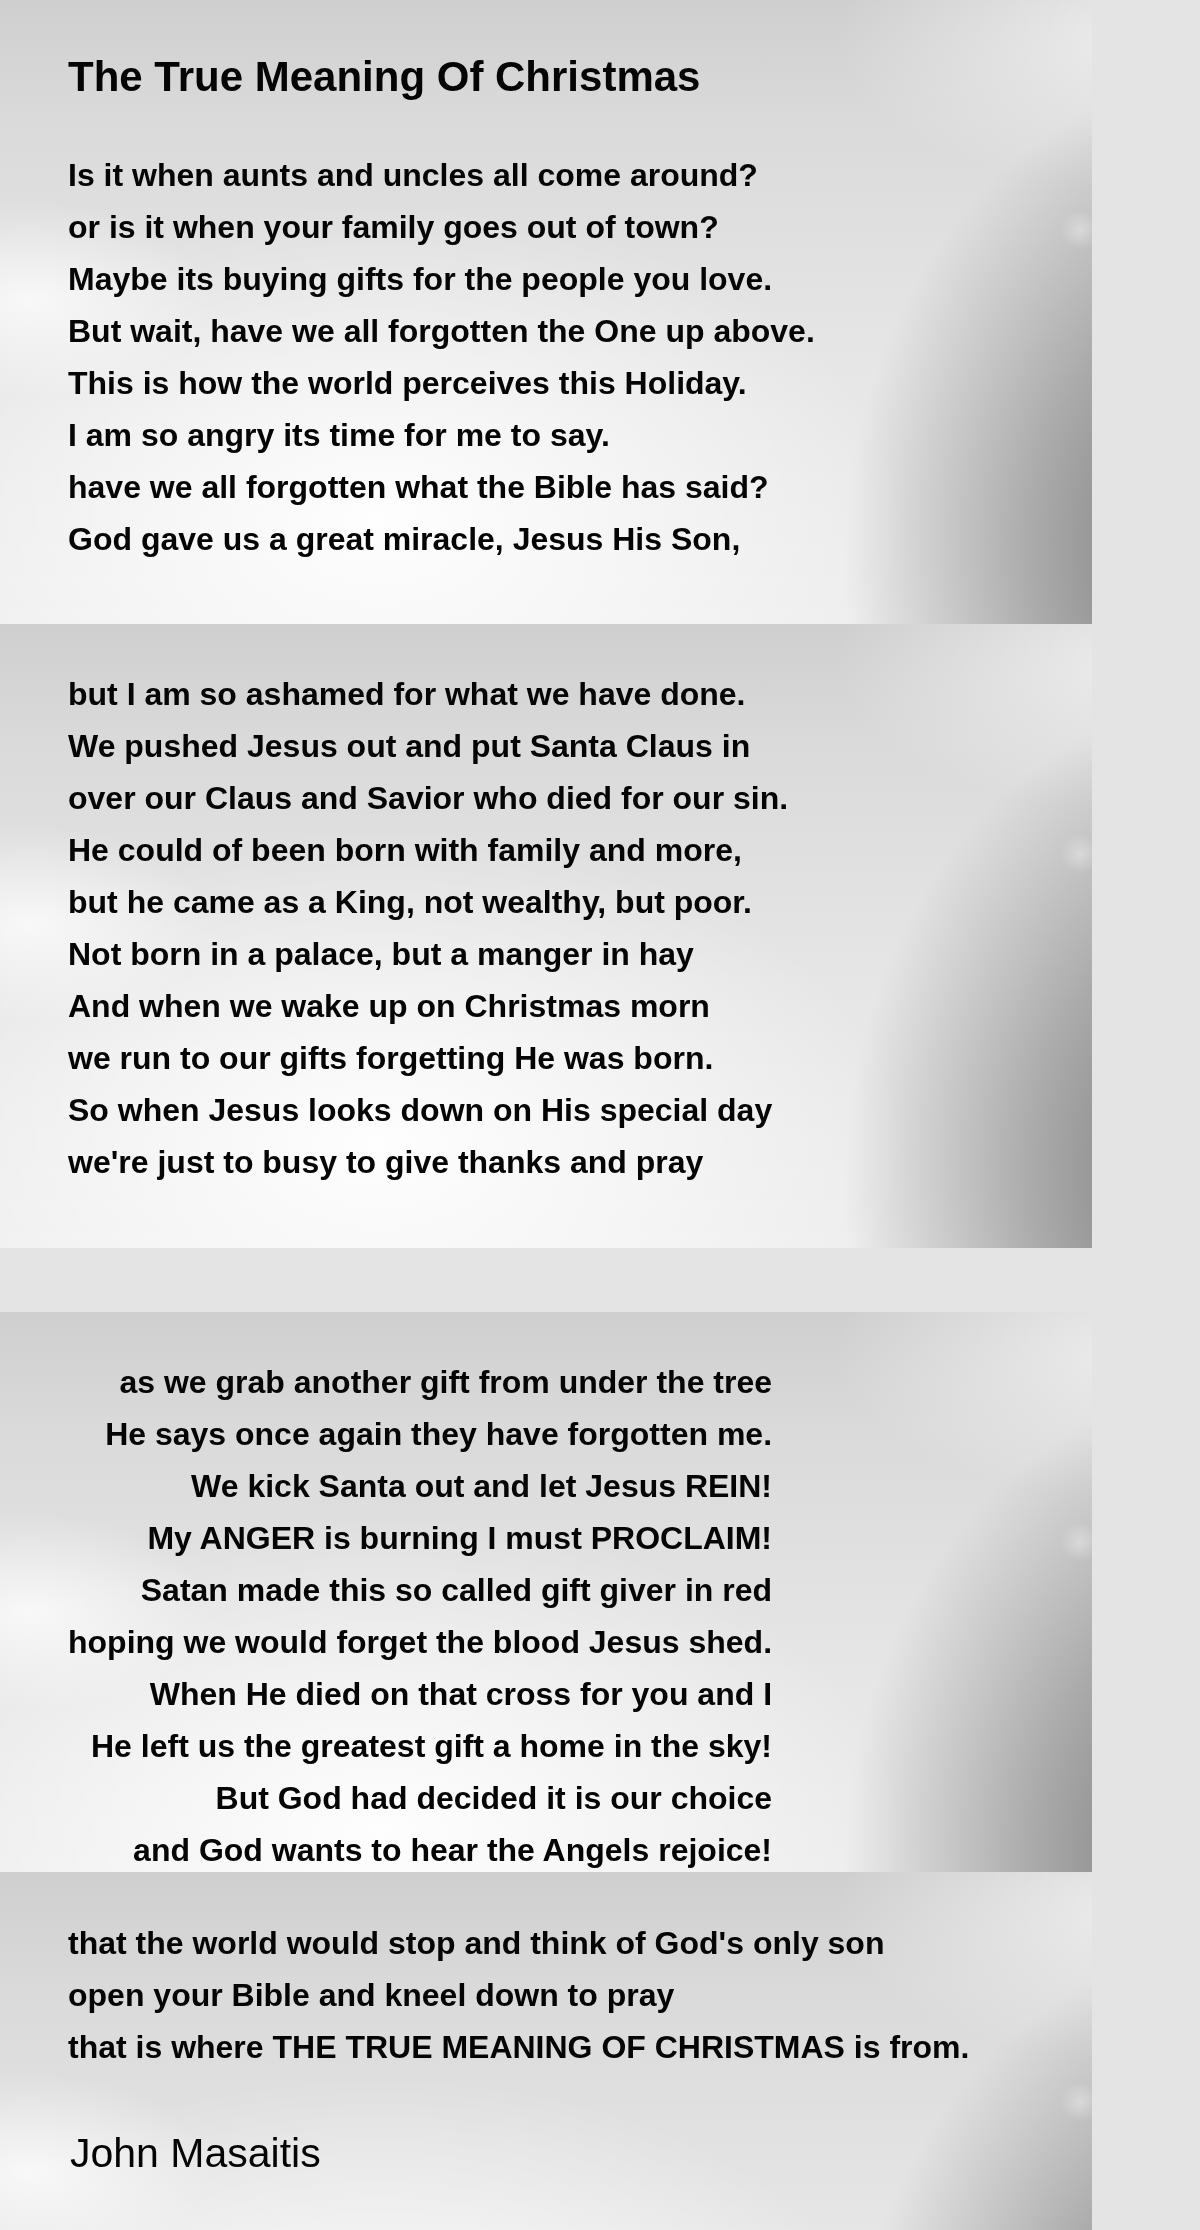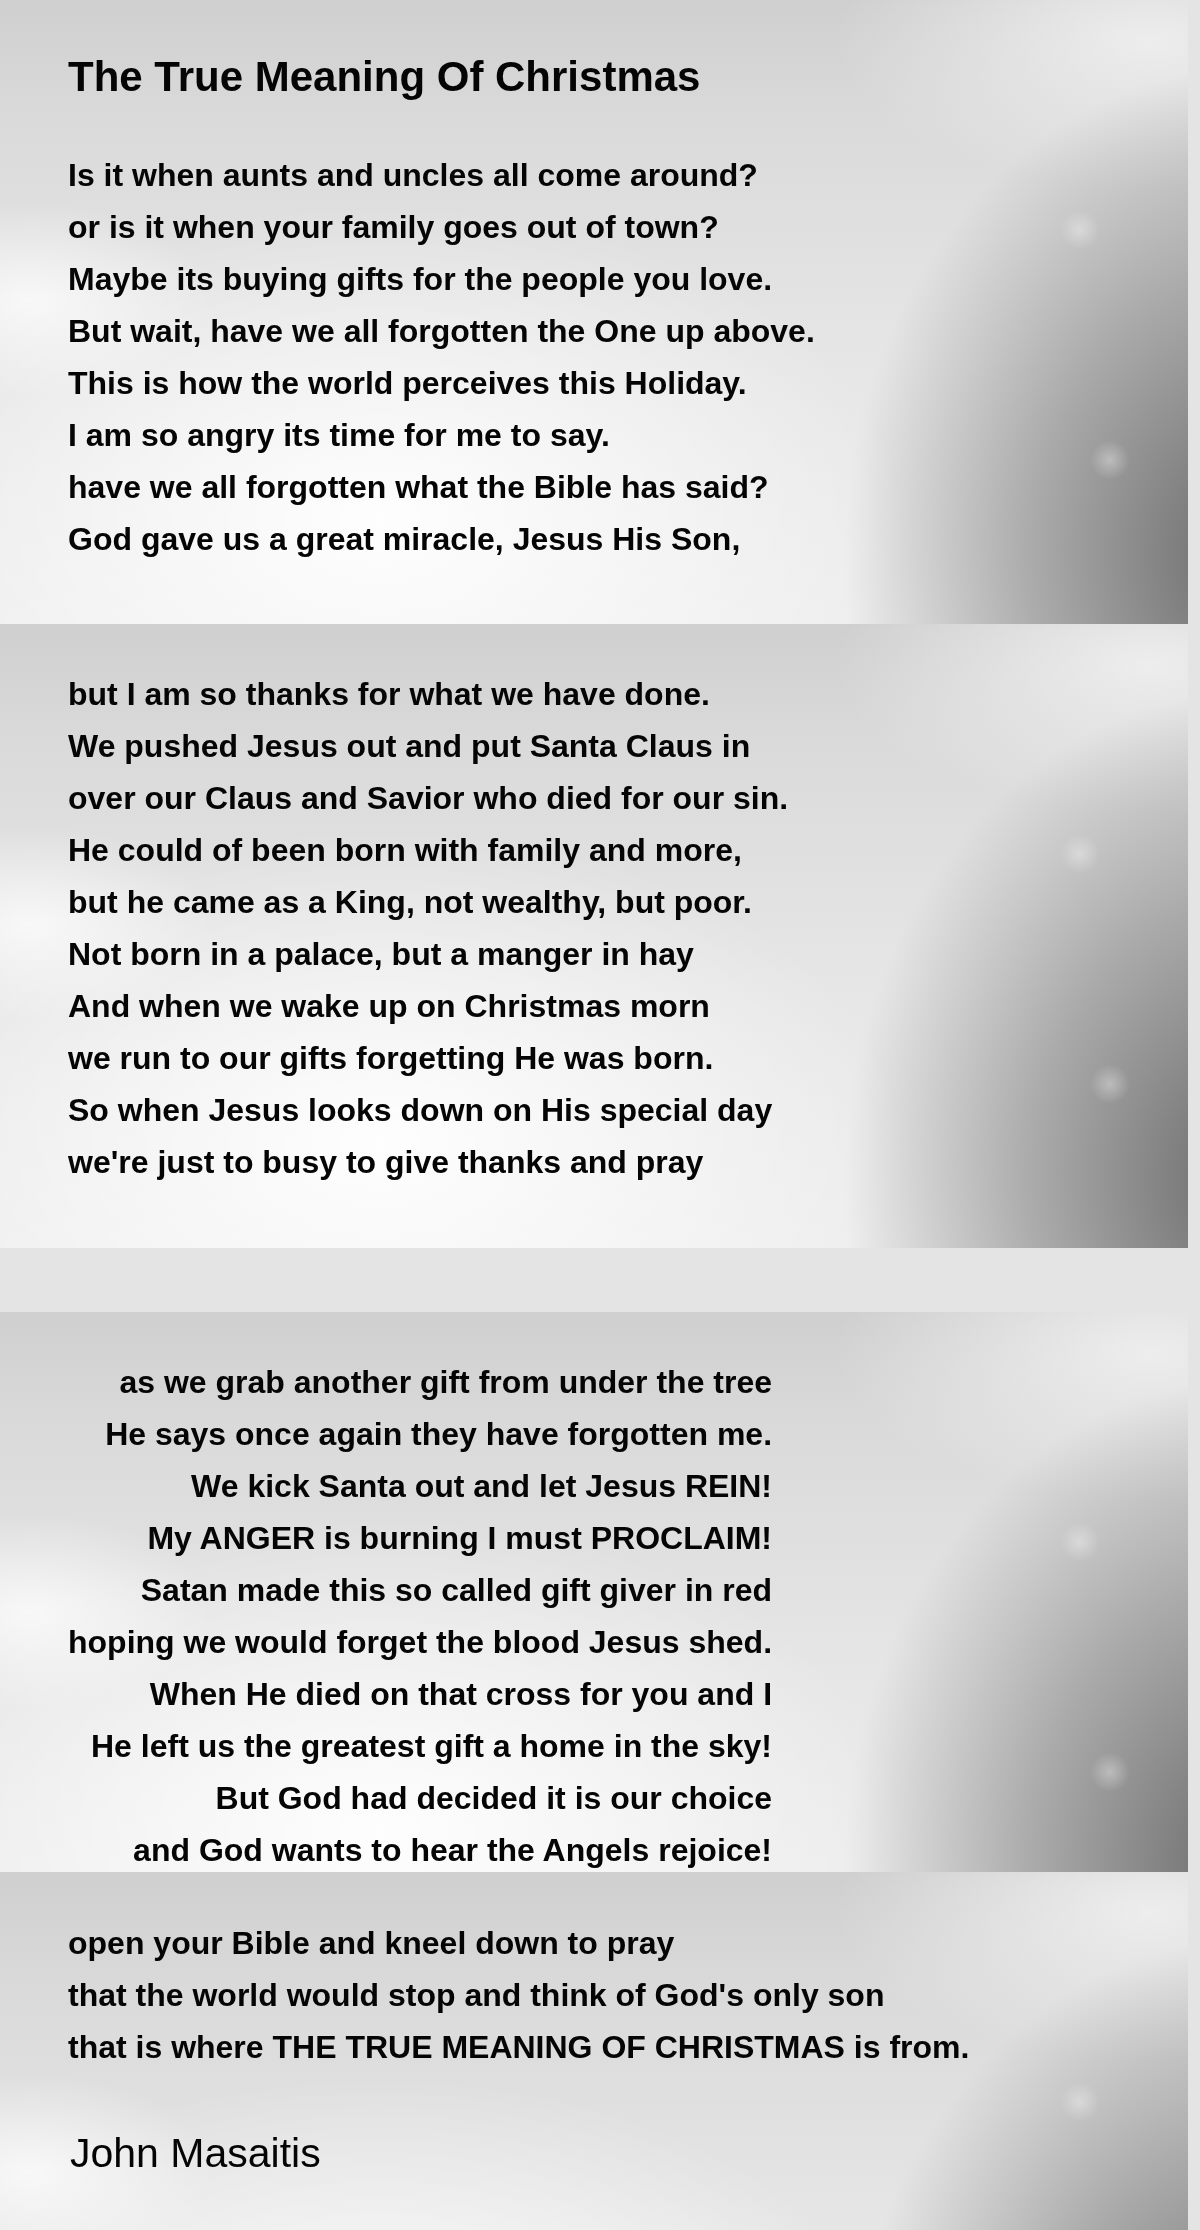--- a/index.html
+++ b/index.html
@@ -8,21 +8,21 @@
     height: 2230px;
     position: relative;
     overflow: hidden;
     background: #e4e4e4;
     font-family: "Liberation Sans", sans-serif;
     color: #050505;
   }
   .band {
     position: absolute;
     left: 0;
-    width: 1188px;
+    width: 1092px;
     height: 624px;
     overflow: hidden;
     background:
       radial-gradient(ellipse 260px 140px at 30px 300px, rgba(255,255,255,0.75), rgba(255,255,255,0) 70%),
       radial-gradient(ellipse 700px 420px at 380px 520px, rgba(255,255,255,0.95), rgba(255,255,255,0) 75%),
       radial-gradient(ellipse 520px 620px at 1260px 560px, rgba(95,95,95,0.95), rgba(120,120,120,0.55) 45%, rgba(160,160,160,0) 80%),
       radial-gradient(ellipse 420px 200px at 1150px 40px, rgba(240,240,240,0.9), rgba(240,240,240,0) 75%),
       linear-gradient(180deg, #cfcfcf 0px, #dadada 120px, #e6e6e6 360px, #eeeeee 624px);
   }
   .band.last { height: 358px; }
@@ -82,21 +82,21 @@
     <li>I am so angry its time for me to say.</li>
     <li>have we all forgotten what the Bible has said?</li>
     <li>God gave us a great miracle, Jesus His Son,</li>
   </ul>
 </section>
 
 <section class="band" style="top:624px;">
   <div class="sparkle" style="left:1060px;top:210px;"></div>
   <div class="sparkle" style="left:1090px;top:440px;"></div>
   <ul class="stanza" style="top:44px;">
-    <li>but I am so thanks for what we have done.</li>
+    <li>but I am so ashamed for what we have done.</li>
     <li>We pushed Jesus out and put Santa Claus in</li>
     <li>over our Claus and Savior who died for our sin.</li>
     <li>He could of been born with family and more,</li>
     <li>but he came as a King, not wealthy, but poor.</li>
     <li>Not born in a palace, but a manger in hay</li>
     <li>And when we wake up on Christmas morn</li>
     <li>we run to our gifts forgetting He was born.</li>
     <li>So when Jesus looks down on His special day</li>
     <li>we're just to busy to give thanks and pray</li>
   </ul>
@@ -116,18 +116,18 @@
     <li>He left us the greatest gift a home in the sky!</li>
     <li>But God had decided it is our choice</li>
     <li>and God wants to hear the Angels rejoice!</li>
     <li>So on this beautiful Christmas day,</li>
   </ul>
 </section>
 
 <section class="band last" style="top:1872px;">
   <div class="sparkle" style="left:1060px;top:210px;"></div>
   <ul class="stanza" style="top:45px;">
+    <li>that the world would stop and think of God's only son</li>
     <li>open your Bible and kneel down to pray</li>
-    <li>that the world would stop and think of God's only son</li>
     <li>that is where THE TRUE MEANING OF CHRISTMAS is from.</li>
   </ul>
   <div class="author">John Masaitis</div>
 </section>
 
 </body></html>

